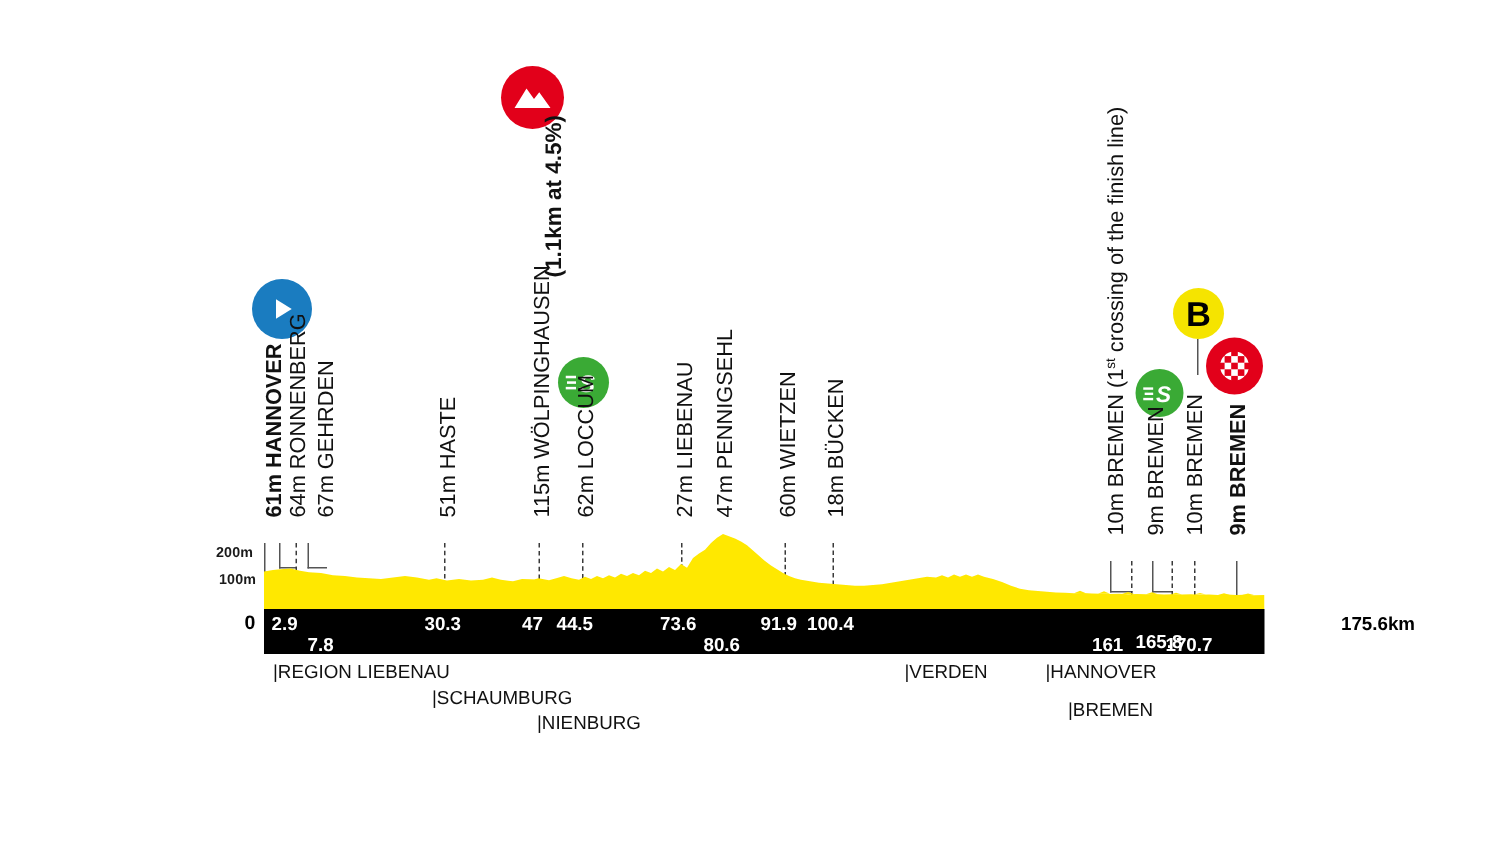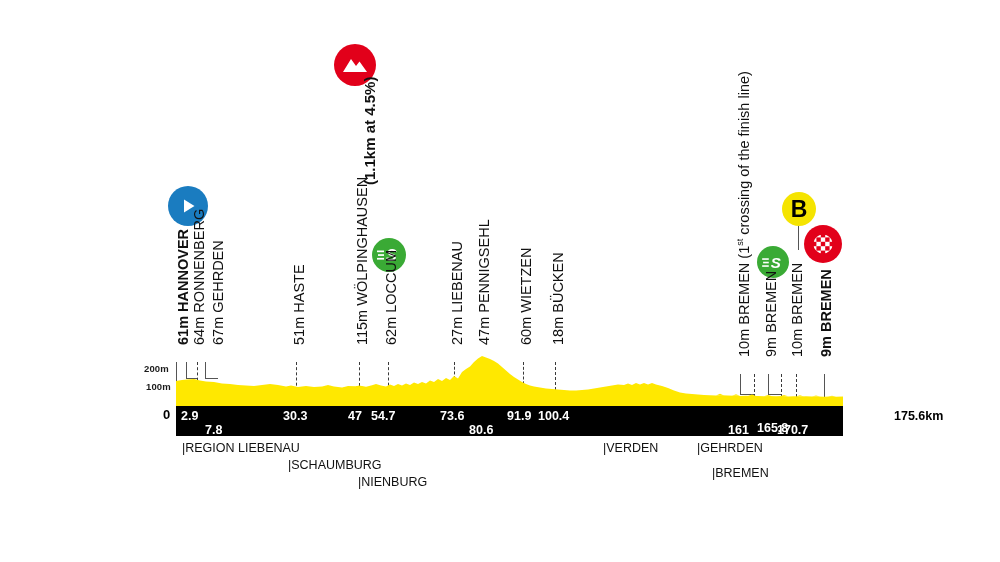--- a/index.html
+++ b/index.html
@@ -193,33 +193,33 @@
                M636,96.6 L640,95.5 L644,96.6 Z
                M652,96.7 L656,95.7 L660,96.7 Z"></path>
     </svg>
   </div>
 
   <div class="distbar"></div>
 
   <div class="km" style="left:181px;top:409px;">2.9</div>
   <div class="km" style="left:283px;top:409px;">30.3</div>
   <div class="km" style="left:348px;top:409px;">47</div>
-  <div class="km" style="left:371px;top:409px;">54.7</div>
+  <div class="km" style="left:371px;top:409px;">44.5</div>
   <div class="km" style="left:440px;top:409px;">73.6</div>
   <div class="km" style="left:507px;top:409px;">91.9</div>
   <div class="km" style="left:538px;top:409px;">100.4</div>
   <div class="km" style="left:757px;top:409px;margin-top:12px;">165.8</div>
 
   <div class="km row2" style="left:205px;top:423px;">7.8</div>
   <div class="km row2" style="left:469px;top:423px;">80.6</div>
   <div class="km row2" style="left:728px;top:423px;">161</div>
   <div class="km row2" style="left:777px;top:423px;">170.7</div>
 
   <div class="total" style="left:852px;top:409px;">175.6km</div>
 
   <div class="region" style="left:182px;top:441px;">|REGION LIEBENAU</div>
   <div class="region" style="left:288px;top:458px;">|SCHAUMBURG</div>
   <div class="region" style="left:358px;top:475px;">|NIENBURG</div>
   <div class="region" style="left:603px;top:441px;">|VERDEN</div>
-  <div class="region" style="left:697px;top:441px;">|GEHRDEN</div>
+  <div class="region" style="left:697px;top:441px;">|HANNOVER</div>
   <div class="region" style="left:712px;top:466px;">|BREMEN</div>
 
 </div>
 
 </body></html>

